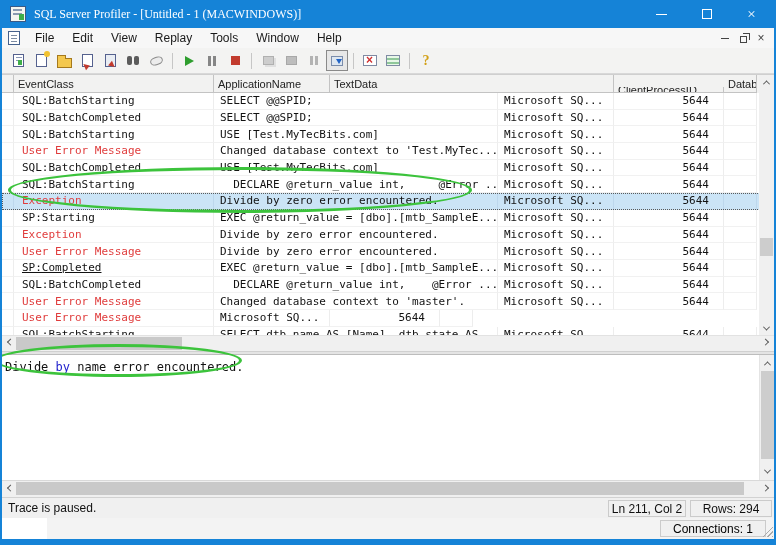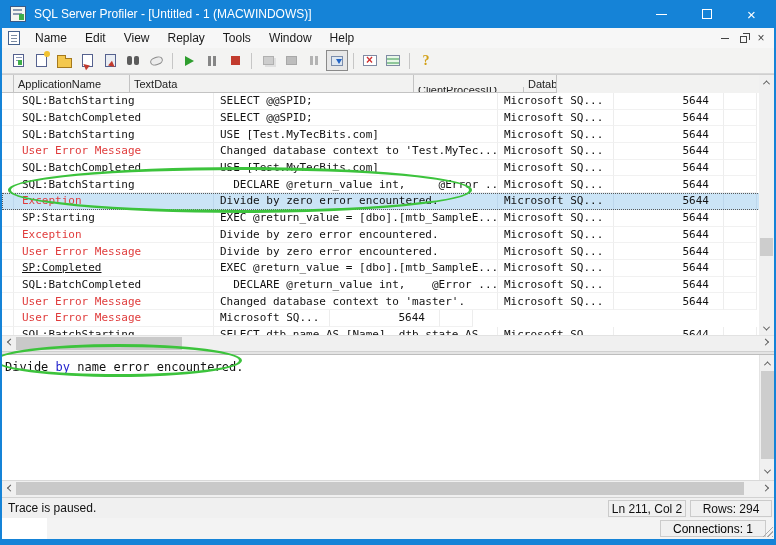--- a/index.html
+++ b/index.html
@@ -2,21 +2,21 @@
 <html style="--c-title: #1583d7; --c-error: #e03c3c; --c-sel: #cbe4f6; --c-kw: #2323cd; --c-anno: #3cc33c;"><head>
 <meta charset="utf-8">
 <style>
   * { box-sizing: border-box; margin: 0; padding: 0; }
   body { background:#cfcfcf; font-family:"Liberation Sans",sans-serif; }
   .window{
     position:relative; width:776px; height:545px; background:#fff; overflow:hidden;
     border-left:2px solid var(--c-title,#1583d7); border-right:2px solid var(--c-title,#1583d7);
   }
   
-  .titlebar{height:28px;background:var(--c-title,#1583d7);display:flex;align-items:center;padding-left:8px;color:#fff;font-size:12px;}
+  .titlebar{height:28px;background:var(--c-title,#1583d7);display:flex;align-items:center;padding-left:8px;color:#fff;font-size:12px;font-family:Liberation Serif, serif;}
   .app-icon{width:16px;height:16px;margin-right:8px;position:relative;background:#f5f5ef;border:1px solid #3a5a85;}
   .app-icon::before{content:'';position:absolute;left:2px;top:2px;width:9px;height:2px;background:#8a9ab0;box-shadow:0 4px 0 #8a9ab0;}
   .app-icon::after{content:'';position:absolute;right:1px;bottom:1px;width:5px;height:6px;background:#3fae49;}
   .win-controls{margin-left:auto;display:flex;height:28px;}
   .wc{width:45px;height:28px;display:flex;align-items:center;justify-content:center;color:#fff;font-size:15px;cursor:default;}
   .wc .bar{width:11px;height:1px;background:#fff;display:block;}
   .wc .box{width:10px;height:10px;border:1px solid #fff;display:block;}
   
   .menubar{height:20px;background:#f7f7f7;display:flex;align-items:center;font-size:12px;color:#1a1a1a;padding:0 4px;}
   .mdi-doc{width:12px;height:14px;background:#fff;border:1px solid #46618c;margin:0 6px 0 2px;position:relative;}
@@ -132,21 +132,21 @@
       <span class="wc">
           <i class="box"></i>
         </span>
       <span class="wc">×</span>
     </div>
   </div>
 
   <div class="menubar">
     <span class="mdi-doc"></span>
     <div class="menu-items">
-        <span class="menu-item">Name</span>
+        <span class="menu-item">File</span>
         <span class="menu-item">Edit</span>
         <span class="menu-item">View</span>
         <span class="menu-item">Replay</span>
         <span class="menu-item">Tools</span>
         <span class="menu-item">Window</span>
         <span class="menu-item">Help</span>
       </div>
     <div class="mdi-controls">
       <span class="mc">
           <i class="bar"></i>
@@ -212,20 +212,21 @@
       </span>
       <span class="tb-sep"></span>
       <span class="tb">
         <i class="ic i-help">?</i>
       </span>
     </div>
 
   <div class="grid">
     <div class="ghead">
         <div class="gh" style="width: 12px;"></div>
+        <div class="gh" style="width: 200px;">EventClass</div>
         <div class="gh" style="width: 116px;">ApplicationName</div>
         <div class="gh" style="width: 284px;">TextData</div>
         <div class="gh" style="width: 110px; margin-top: 12px;">ClientProcessID</div>
         <div class="gh" style="width: 33px;">Datab</div>
       </div>
     <div class="gbody">
         <div class="grow">
           <div class="gc sel" style="width: 12px;"></div>
           <div class="gc event" style="width: 200px;">SQL:BatchStarting</div>
           <div class="gc text" style="width: 284px;">SELECT @@SPID;</div>

